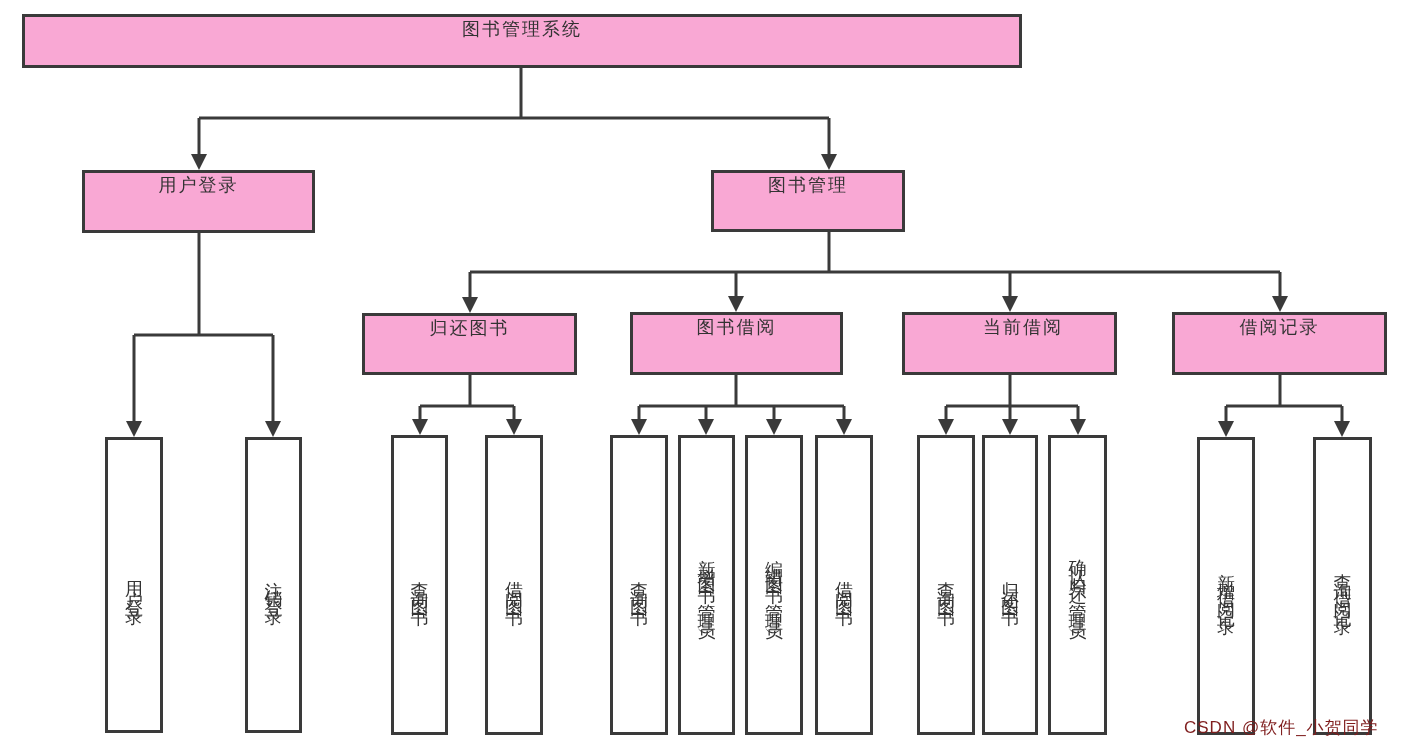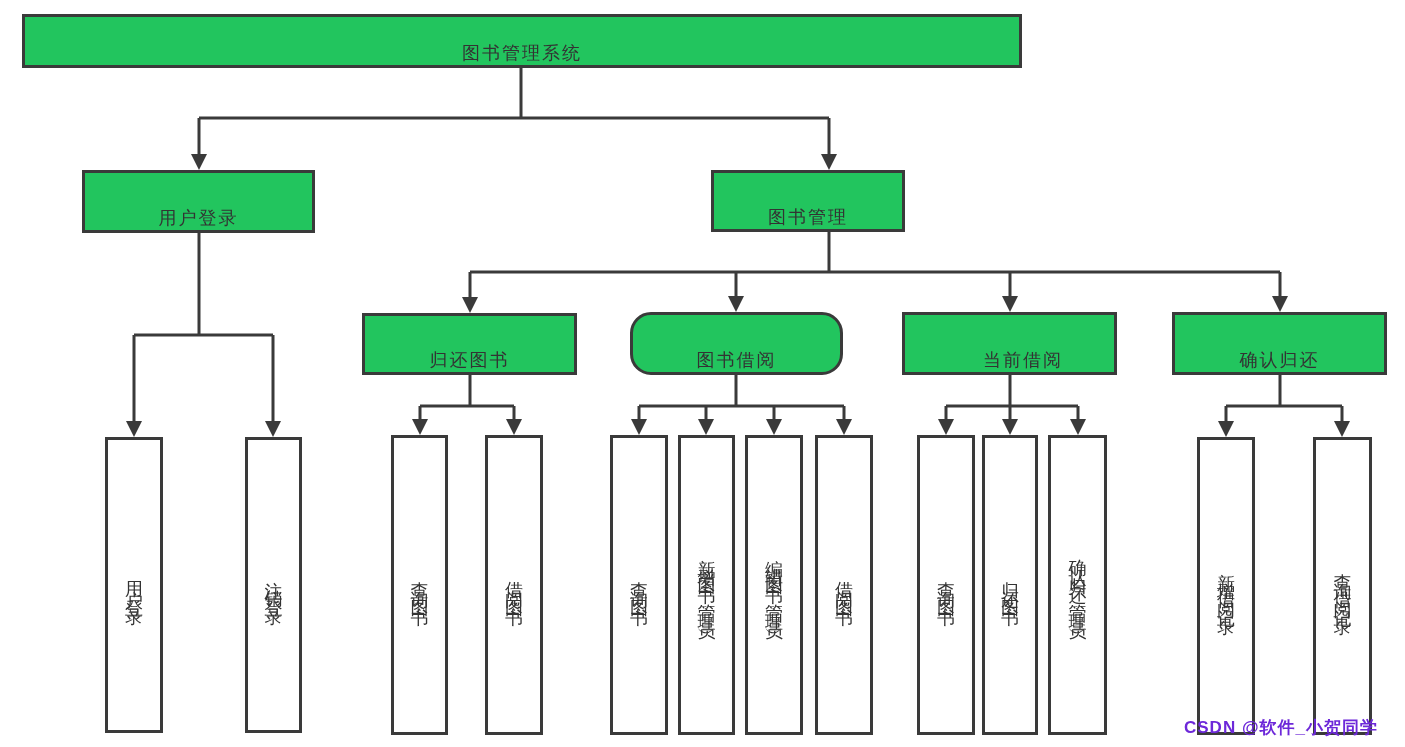--- a/index.html
+++ b/index.html
@@ -14,23 +14,23 @@
   }
   #wires {
     position: absolute;
     left: 0; top: 0;
     z-index: 0;
   }
   .hbox {
     position: absolute;
     box-sizing: border-box;
     border: 3px solid #3a3a3a;
-    background: #22c55e;
+    background: #f9a8d4;
     display: flex;
-    align-items: flex-end;
+    align-items: flex-start;
     justify-content: center;
     z-index: 2;
   }
   .hbox span {
     font-size: 18px;
     letter-spacing: 2px;
     color: #333333;
     white-space: nowrap;
   }
   .vbox {
@@ -52,24 +52,23 @@
     letter-spacing: 9px;
     color: #333333;
     white-space: nowrap;
   }
   .watermark {
     position: absolute;
     left: 1184px;
     top: 716px;
     z-index: 5;
     font-size: 17px;
-    color: #6d28d9;
+    color: #7f1d1d;
     letter-spacing: 1px;
     white-space: nowrap;
-    font-weight: bold;
   }
 </style>
 </head>
 <body>
 
 <div id="stage">
 
   <svg id="wires" width="1405" height="747" viewBox="0 0 1405 747">
     <g stroke="#3a3a3a" stroke-width="3" fill="none">
 
@@ -117,28 +116,28 @@
   <div class="hbox" style="left:82px; top:170px; width:233px; height:63px;">
     <span>用户登录</span>
   </div>
   <div class="hbox" style="left:711px; top:170px; width:194px; height:62px;">
     <span>图书管理</span>
   </div>
 
   <div class="hbox" style="left:362px; top:313px; width:215px; height:62px;">
     <span>归还图书</span>
   </div>
-  <div class="hbox" style="left:630px; top:312px; width:213px; height:63px;border-radius:21px;">
+  <div class="hbox" style="left:630px; top:312px; width:213px; height:63px;">
     <span>图书借阅</span>
   </div>
   <div class="hbox" style="left:902px; top:312px; width:215px; height:63px;padding-left:27px;">
     <span>当前借阅</span>
   </div>
   <div class="hbox" style="left:1172px; top:312px; width:215px; height:63px;">
-    <span>确认归还</span>
+    <span>借阅记录</span>
   </div>
 
   <div class="vbox" style="left:105px; top:437px; height:296px;">
     <span>用户登录</span>
   </div>
   <div class="vbox" style="left:245px; top:437px; width:57px; height:296px;">
     <span>注销登录</span>
   </div>
   <div class="vbox" style="left:391px; top:435px; width:57px; height:300px;">
     <span>查询图书</span>

